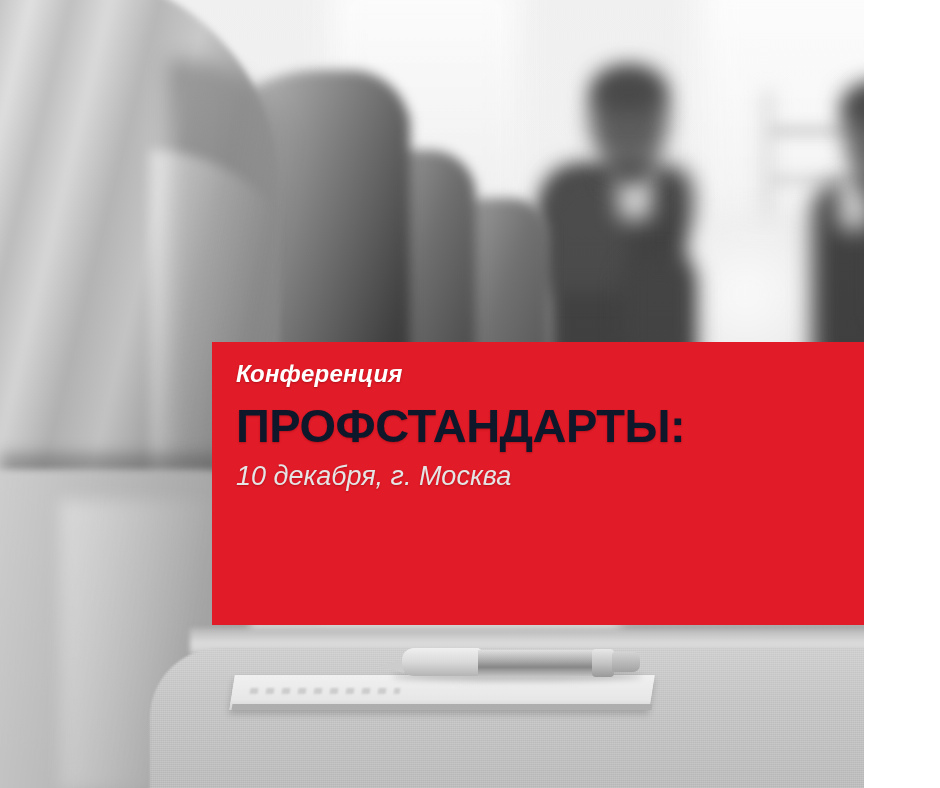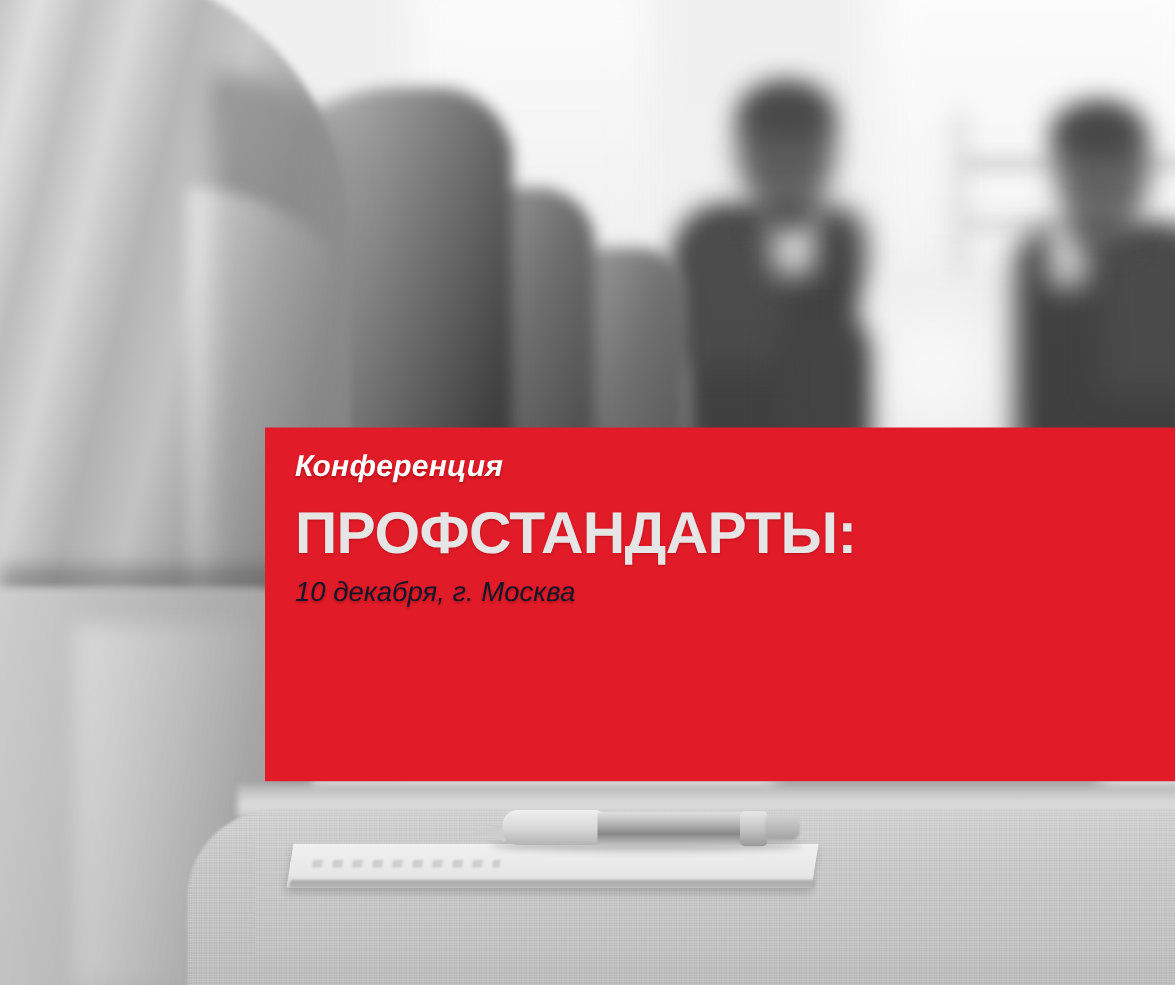--- a/index.html
+++ b/index.html
@@ -6,21 +6,21 @@
     margin: 0;
     padding: 0;
     background: #ffffff;
   }
   body {
     font-family: "Liberation Sans", sans-serif;
   }
 
   #poster {
     position: relative;
-    width: 940px;
+    width: 864px;
     height: 788px;
     overflow: hidden;
     background: #d8d8d8;
   }
 
   
   .photo {
     position: absolute;
     inset: 0;
     overflow: hidden;
@@ -341,21 +341,21 @@
     color: #ffffff;
     letter-spacing: .2px;
     line-height: 1;
     margin: 6px 0 0 0;
     text-shadow: 0 1px 2px rgba(120,0,6,.45);
   }
 
   .headline-1 {
     font-weight: bold;
     font-size: 47px;
-    color: #e5e5e5;
+    color: #0f172a;
     line-height: 1.0;
     letter-spacing: -0.5px;
     margin: 16px 0 0 0;
     white-space: nowrap;
     text-shadow: 0 1px 2px rgba(120,0,6,.38);
   }
 
   .headline-2,
   .headline-3 {
     font-weight: normal;
@@ -365,22 +365,22 @@
     letter-spacing: -0.3px;
     margin: 2px 0 0 0;
     white-space: nowrap;
     text-shadow: 0 1px 2px rgba(120,0,6,.30);
   }
   .headline-3 { margin-top: 0px; }
 
   .dateline {
     font-style: italic;
     font-weight: normal;
-    font-size: 22px;
-    color: #0f172a;
+    font-size: 27px;
+    color: #e5e5e5;
     line-height: 1;
     margin: 14px 0 0 0;
     white-space: nowrap;
     text-shadow: 0 1px 2px rgba(120,0,6,.40);
   }
 </style>
 </head>
 <body>
 
 <div id="poster">

